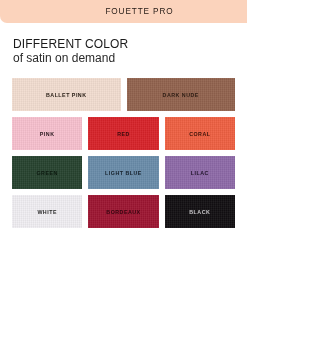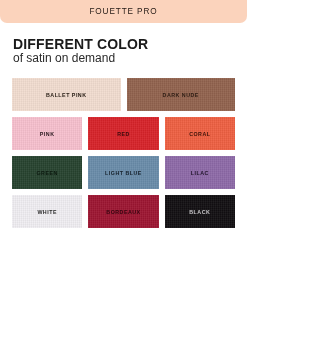--- a/index.html
+++ b/index.html
@@ -27,39 +27,40 @@
     top: 0;
     left: 0;
     width: 247px;
     height: 23px;
     background: #fbd3bc;
     border-bottom-left-radius: 7px;
     border-bottom-right-radius: 7px;
     display: flex;
     align-items: center;
     justify-content: center;
+    padding-left: 16px;
   }
   .header-title {
     font-size: 8.2px;
     letter-spacing: 0.9px;
     color: #241a15;
     font-weight: 400;
     white-space: nowrap;
   }
 
   
   .heading-block {
     position: absolute;
     top: 38px;
     left: 13px;
     width: 220px;
   }
   .heading-main {
-    font-size: 14px;
-    font-weight: bold;
+    font-size: 12px;
+    font-weight: normal;
     letter-spacing: 0.15px;
     color: #1b1b1b;
     line-height: 13px;
     white-space: nowrap;
   }
   .heading-sub {
     font-size: 12px;
     font-weight: 400;
     color: #2a2a2a;
     line-height: 12px;

